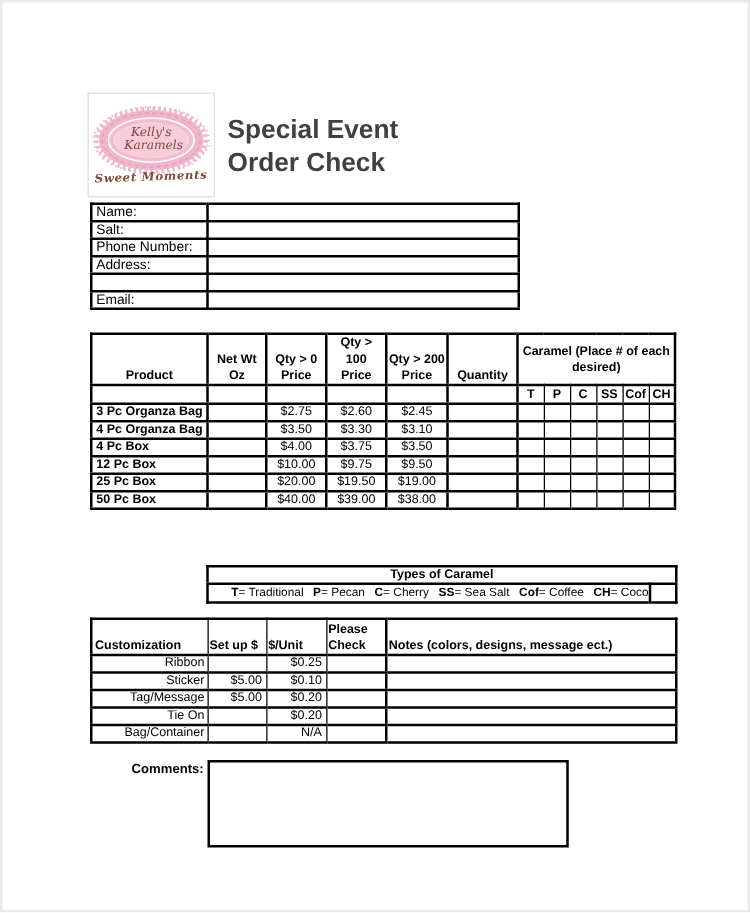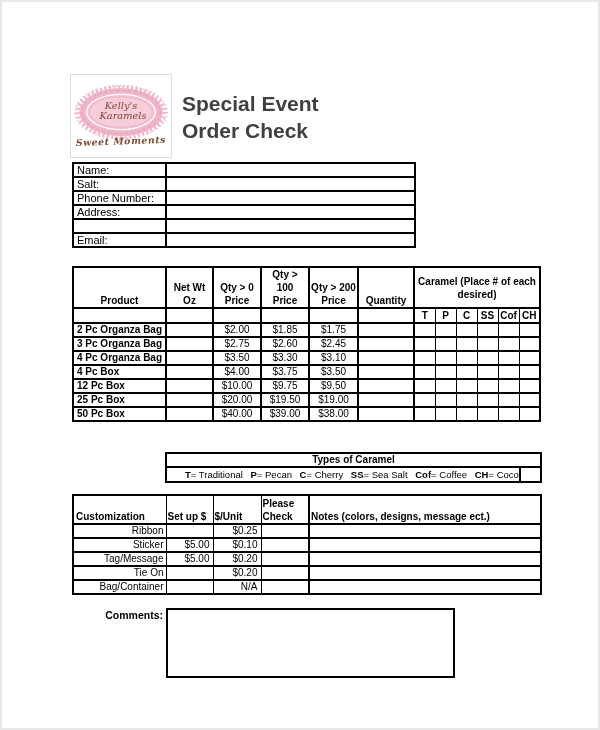--- a/index.html
+++ b/index.html
@@ -158,34 +158,20 @@
       <td class="b2"></td>
           <td class="b2"></td>
       <td class="b2"></td>
           <td class="b2"></td>
       <td class="b2">T</td>
       <td>P</td>
       <td>C</td>
       <td>SS</td>
       <td>Cof</td>
       <td>CH</td>
-    </tr>
-    <tr>
-      <td class="pname">2 Pc Organza Bag</td>
-      <td class="b2"></td>
-      <td class="b2">$2.00</td>
-      <td class="b2">$1.85</td>
-      <td class="b2">$1.75</td>
-      <td class="b2"></td>
-      <td class="b2"></td>
-          <td></td>
-          <td></td>
-          <td></td>
-          <td></td>
-          <td></td>
     </tr>
     <tr>
       <td class="pname">3 Pc Organza Bag</td>
       <td class="b2"></td>
       <td class="b2">$2.75</td>
       <td class="b2">$2.60</td>
       <td class="b2">$2.45</td>
       <td class="b2"></td>
       <td class="b2"></td>
           <td></td>

